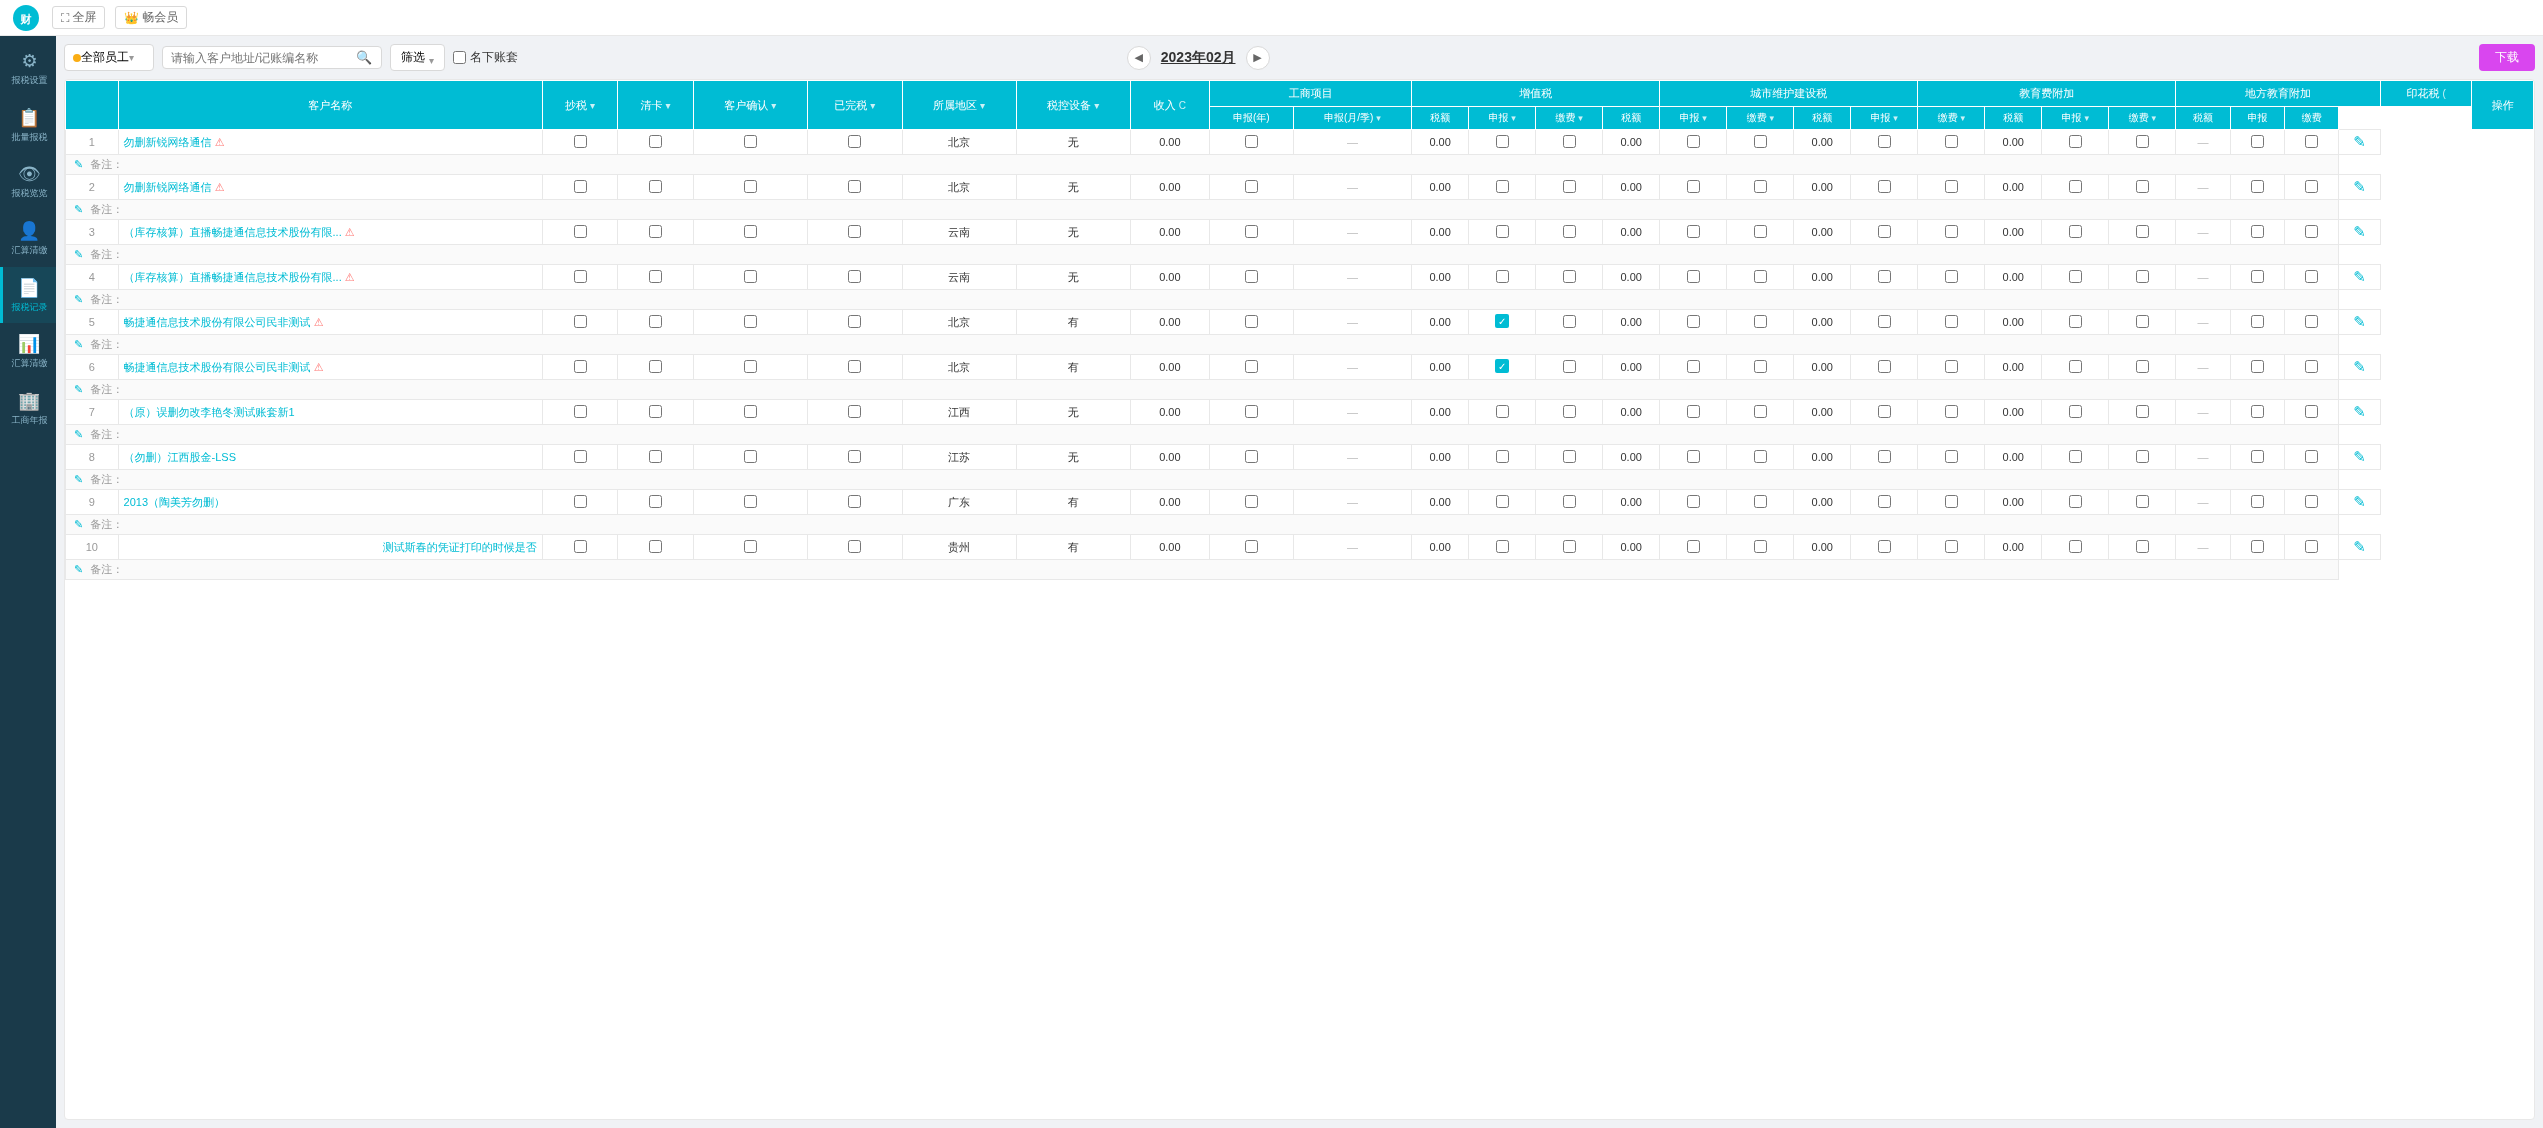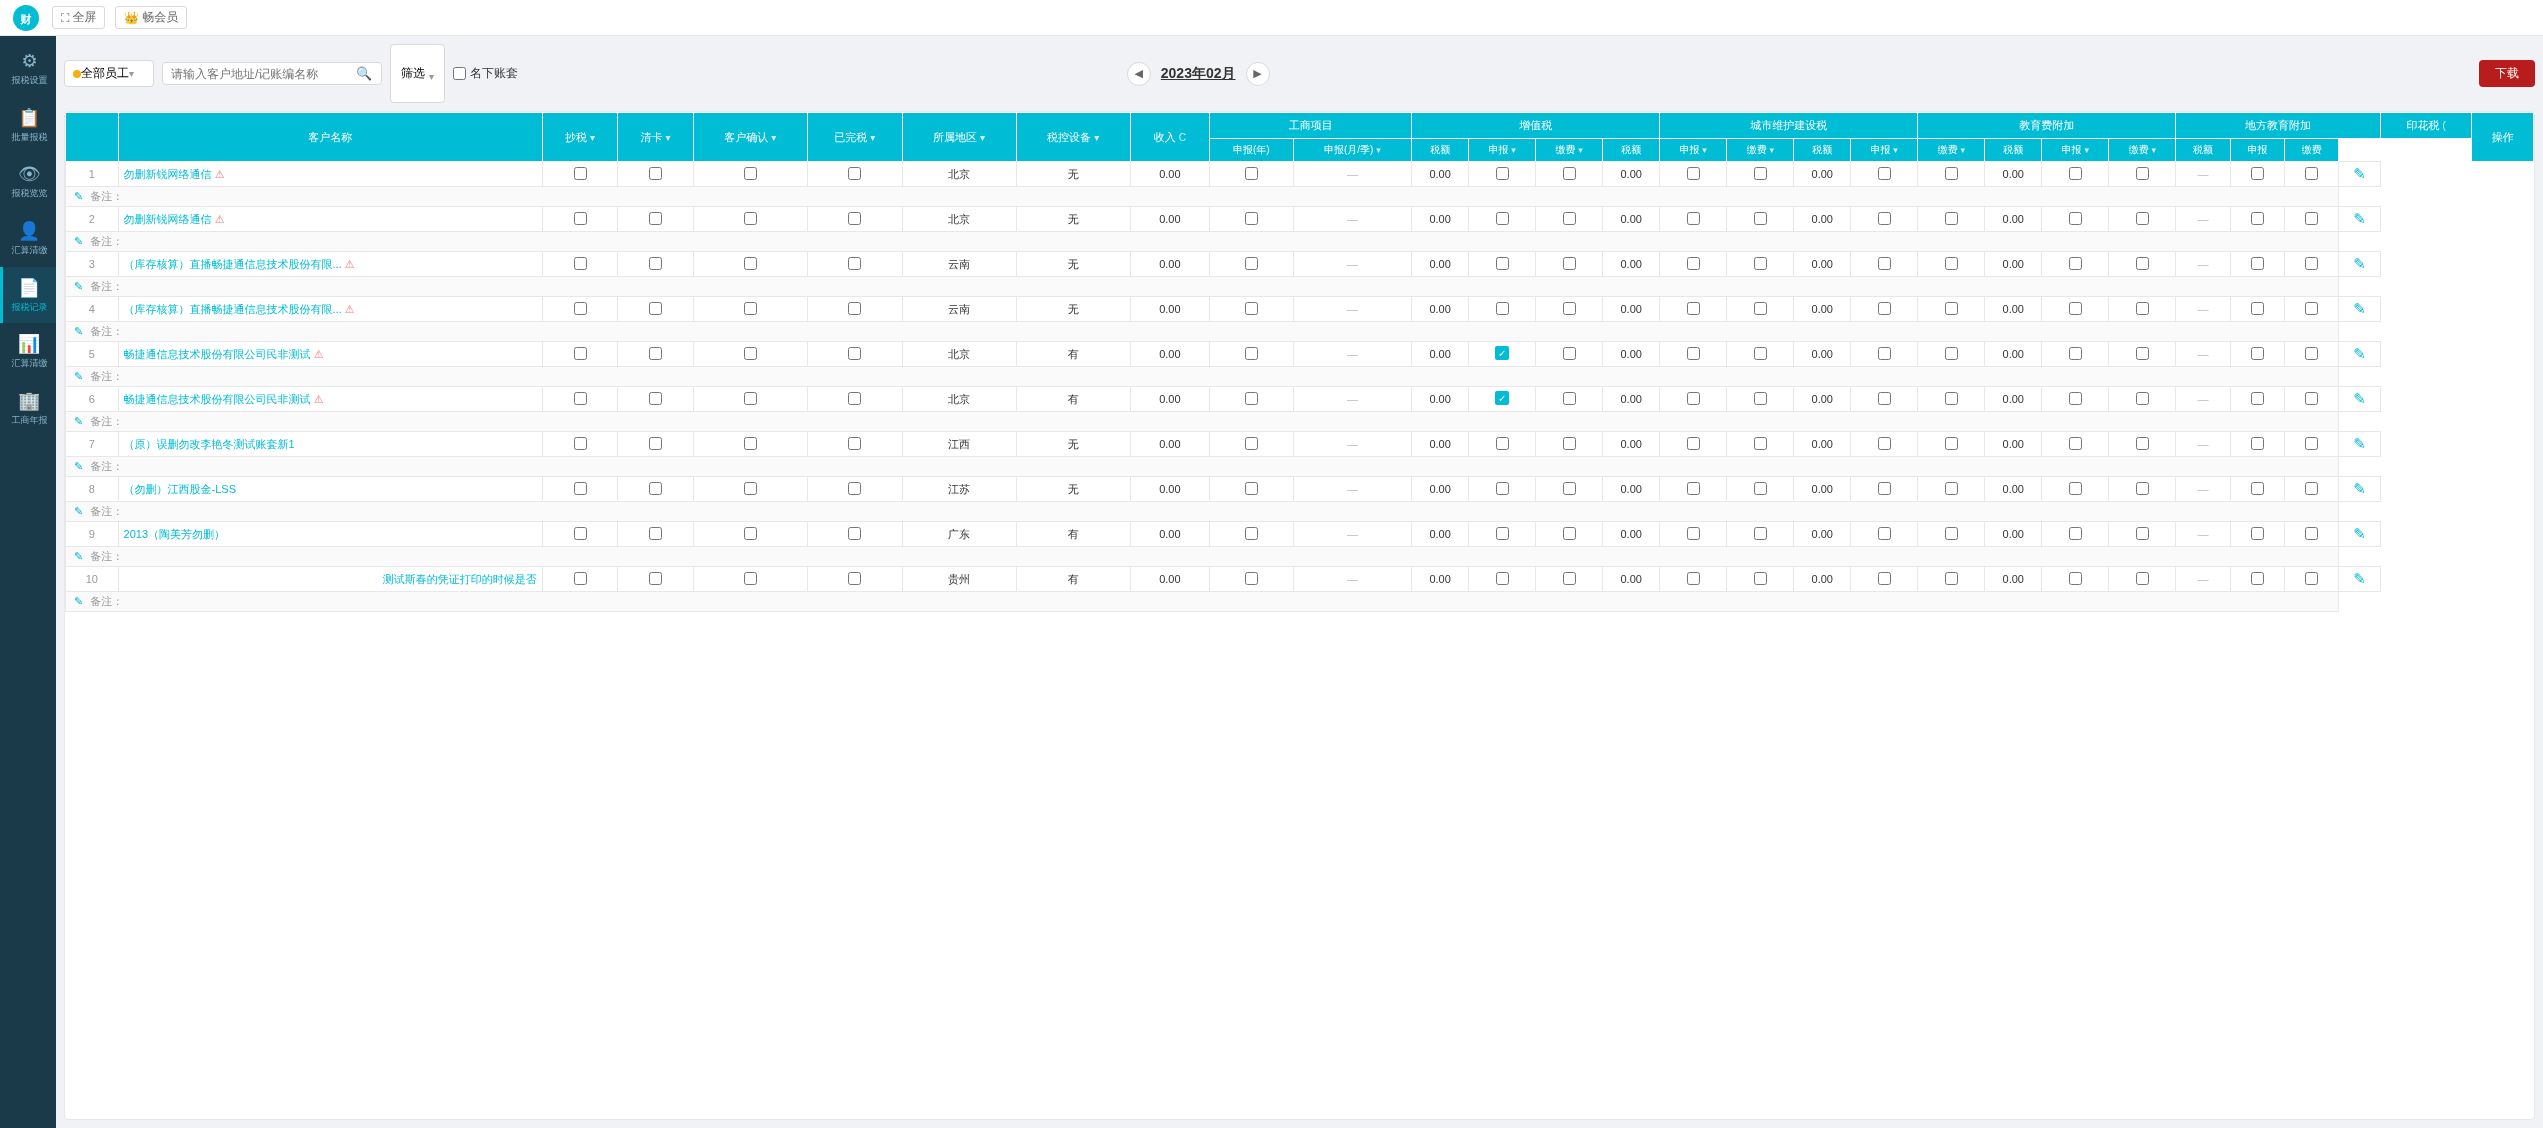--- a/index.html
+++ b/index.html
@@ -92,36 +92,36 @@
       <div style="display:flex;align-items:center;gap:8px;margin-bottom:8px;flex-shrink:0;">
         <div style="display:flex;align-items:center;border:1px solid #d9d9d9;border-radius:4px;background:#fff;padding:4px 8px;cursor:pointer;font-size:12px;gap:0;min-width:90px;">
           <span style="width:8px;height:8px;border-radius:50%;background:#faad14;display:inline-block;"></span>
           <span>全部员工</span>
           <span style="font-size:10px;color:#999;">▾</span>
         </div>
         <div style="display:flex;align-items:center;border:1px solid #d9d9d9;border-radius:4px;background:#fff;padding:3px 8px;width:220px;">
           <input style="border: none; outline: none; font-size: 12px; flex: 1 1 0%; color: rgb(153, 153, 153);" placeholder="请输入客户地址/记账编名称">
           <span style="color:#bbb;font-size:13px;">🔍</span>
         </div>
-        <div style="display:flex;align-items:flex-end;border:1px solid #d9d9d9;border-radius:4px;background:#fff;padding:20px 10px;cursor:pointer;font-size:12px;gap:4px;">
+        <div style="display:flex;align-items:flex-end;border:1px solid #d9d9d9;border-radius:4px;background:#fff;padding:4px 10px;cursor:pointer;font-size:12px;gap:4px;">
           <span>筛选</span>
           <span style="font-size:10px;color:#999;">▾</span>
         </div>
         <div style="display:flex;align-items:center;gap:4px;font-size:12px;color:#333;cursor:pointer;">
           <input type="checkbox" style="">
           <span>名下账套</span>
         </div>
 
         <div style="display:flex;align-items:center;gap:10px;margin:0 auto;">
           <button style="width:24px;height:24px;border-radius:50%;border:1px solid #d9d9d9;background:#fff;cursor:pointer;display:flex;align-items:center;justify-content:center;font-size:11px;color:#666;padding:0;">◀</button>
           <span style="font-size:14px;font-weight:600;color:#333;text-decoration:underline;">2023年02月</span>
           <button style="width:24px;height:24px;border-radius:50%;border:1px solid #d9d9d9;background:#fff;cursor:pointer;display:flex;align-items:center;justify-content:center;font-size:11px;color:#666;padding:0;">▶</button>
         </div>
 
-        <button style="background:#b91c1c;color:#fff;border:none;border-radius:4px;padding:5px 16px;cursor:pointer;font-size:12px;margin-left:auto;">
+        <button style="background:#d946ef;color:#fff;border:none;border-radius:4px;padding:5px 16px;cursor:pointer;font-size:12px;margin-left:auto;">
           <span>下载</span>
         </button>
       </div>
 
       <div style="flex:1;overflow:auto;background:#fff;border-radius:4px;border:1px solid #e8e8e8;">
         <table style="width:100%;border-collapse:collapse;font-size:11px;min-width:1600px;">
           <thead>
             <tr>
               <th rowspan="2" style="background:#00bcd4;color:#fff;padding:5px 4px;border:1px solid rgba(255,255,255,0.3);text-align:center;white-space:nowrap;font-weight:normal;min-width:30px;position:sticky;top:0;z-index:10;"></th>
               <th rowspan="2" style="background:#00bcd4;color:#fff;padding:5px 6px;border:1px solid rgba(255,255,255,0.3);text-align:center;white-space:nowrap;font-weight:normal;min-width:180px;position:sticky;top:0;z-index:10;">客户名称</th>

